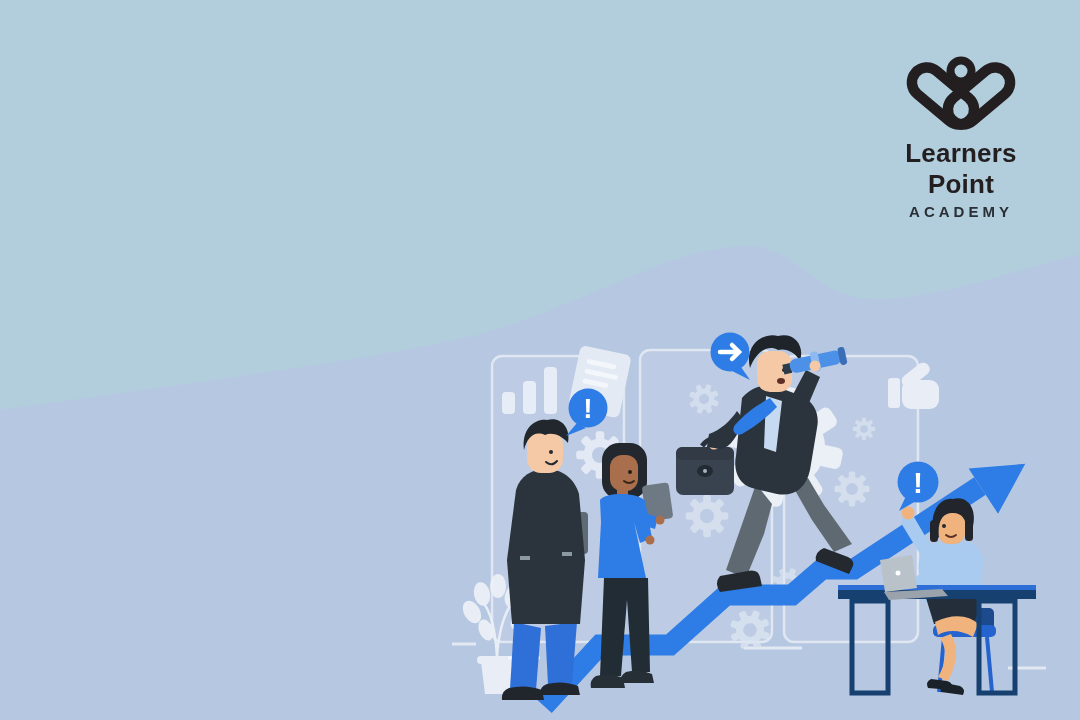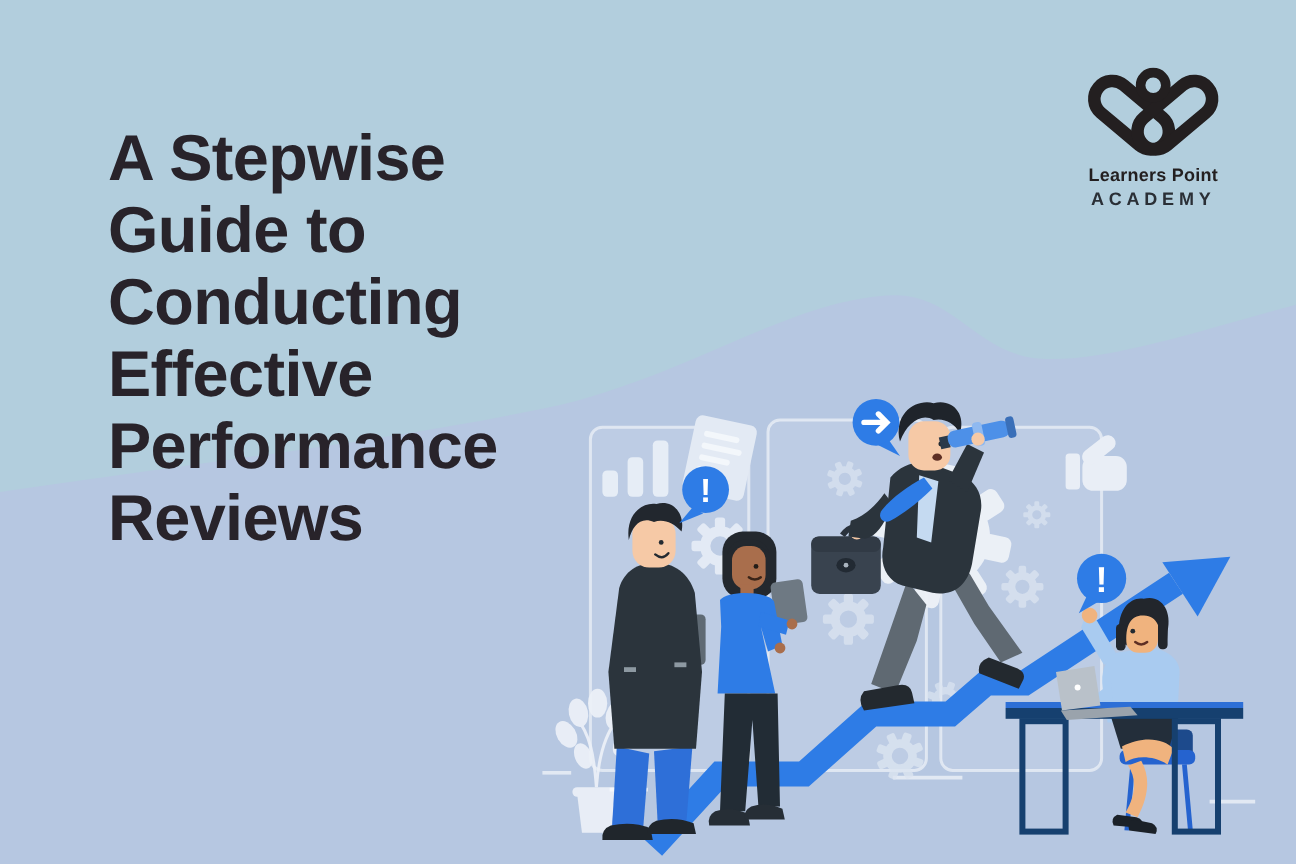--- a/index.html
+++ b/index.html
@@ -4,21 +4,21 @@
 <style>
   html,body{margin:0;padding:0;}
   body{font-family:"Liberation Sans","DejaVu Sans",sans-serif;}
   #canvas{position:relative;width:1080px;height:720px;overflow:hidden;background:#b6c7e1;}
   #scene{position:absolute;inset:0;display:block;}
   .hero{position:absolute;left:90px;top:102px;font-weight:800;font-size:54px;line-height:60px;
         letter-spacing:-0.5px;color:#28232a;}
   .hero div{white-space:nowrap;}
   .logo{position:absolute;top:56px;right:44px;width:150px;text-align:center;}
   .logo svg{display:block;margin:0 auto;}
-  .brand-name{font-size:15px;font-weight:700;color:#1d2127;margin-top:4px;letter-spacing:0.2px;}
+  .brand-name{font-size:26px;font-weight:700;color:#1d2127;margin-top:4px;letter-spacing:0.2px;}
   .brand-sub{font-size:15px;font-weight:700;color:#2a2f36;letter-spacing:4px;margin-top:3px;}
 </style>
 </head>
 <body>
 
 <div id="canvas" style="background-color: rgb(182, 199, 225);">
 
   <svg id="scene" viewBox="0 0 1080 720">
     <defs>
       <g id="gear">
@@ -216,28 +216,20 @@
           <path d="M732,345 L739,352 L732,359"></path>
       </g>
     </g>
     <g>
       <circle cx="918" cy="482" r="20.5" fill="#2e7ce6"></circle>
       <path d="M906,496 L899,511 L916,501 Z" fill="#2e7ce6"></path>
       <text x="918" y="493" text-anchor="middle" font-size="30" font-weight="bold" fill="#ffffff">!</text>
     </g>
   </svg>
 
-  <div class="hero" style="color: rgb(40, 35, 42);">
-    <div>A Stepwise</div>
-    <div>Guide to</div>
-    <div>Conducting</div>
-    <div>Effective</div>
-    <div>Performance</div>
-    <div>Reviews</div>
-  </div>
 
   <div class="logo">
     <svg width="140" height="78" viewBox="0 0 140 78">
       <g fill="none" stroke-width="10.5" stroke="#231f20">
         <rect x="-36" y="-15" width="72" height="30" rx="15" transform="translate(52,40) rotate(40)"></rect>
         <rect x="-36" y="-15" width="72" height="30" rx="15" transform="translate(88,40) rotate(-40)"></rect>
         <circle cx="70" cy="15" r="10.5" stroke-width="8"></circle>
       </g>
     </svg>
     <div class="brand-name" style="color: rgb(35, 31, 32);">Learners Point</div>

